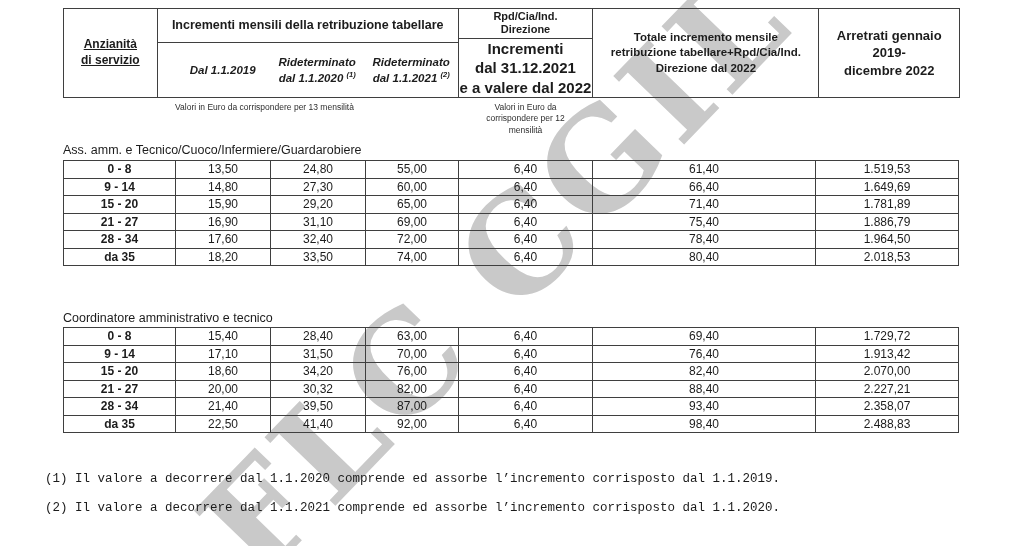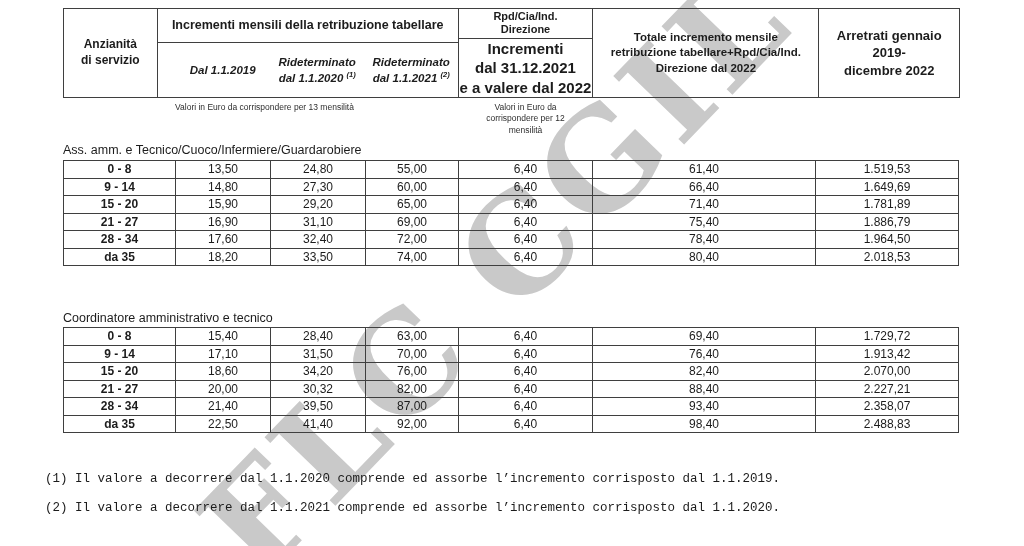--- a/index.html
+++ b/index.html
@@ -20,21 +20,21 @@
   .content { position:absolute; left:0; top:0; width:100%; height:100%; z-index:1; }
 
   
   .hdr {
     position:absolute; left:63px; top:8px; width:897px; height:90px;
     display:flex; border:1px solid #3f3f3f; background:transparent;
   }
   .hdr, .hdr * { font-weight:bold; }
   .hcol { border-right:1px solid #3f3f3f; display:flex; flex-direction:column; }
   .hcol:last-child { border-right:none; }
-  .hc-a   { width:94px;  align-items:center; justify-content:center; font-size:12px; line-height:1.3; text-align:center; }
+  .hc-a   { width:94px;  align-items:center; justify-content:center; font-size:12px; line-height:1.3; text-align:center;text-decoration:underline; }
   .hc-grp { width:301px; }
   .hc-rpd { width:135px; }
   .hc-tot { width:227px; align-items:center; justify-content:center; font-size:11.5px; line-height:1.35; text-align:center; }
   .hc-arr { width:140px; align-items:center; justify-content:center; font-size:13px; line-height:1.35; text-align:center; }
   .h-top  { height:34px; border-bottom:1px solid #3f3f3f; display:flex; align-items:center; justify-content:center; text-align:center; font-size:12.5px; line-height:1.25; }
   .hc-rpd .h-top { font-size:11px; }
   .h-bot  { flex:1; display:flex; align-items:center; justify-content:center; text-align:center; font-size:15px; line-height:1.3; }
   .h-subrow { flex:1; display:flex; align-items:center; padding-left:18px;font-style:italic; }
   .h-subcell { text-align:center; font-size:11.5px; line-height:1.3; }
   .h-subcell:nth-child(1){ width:94px; }

